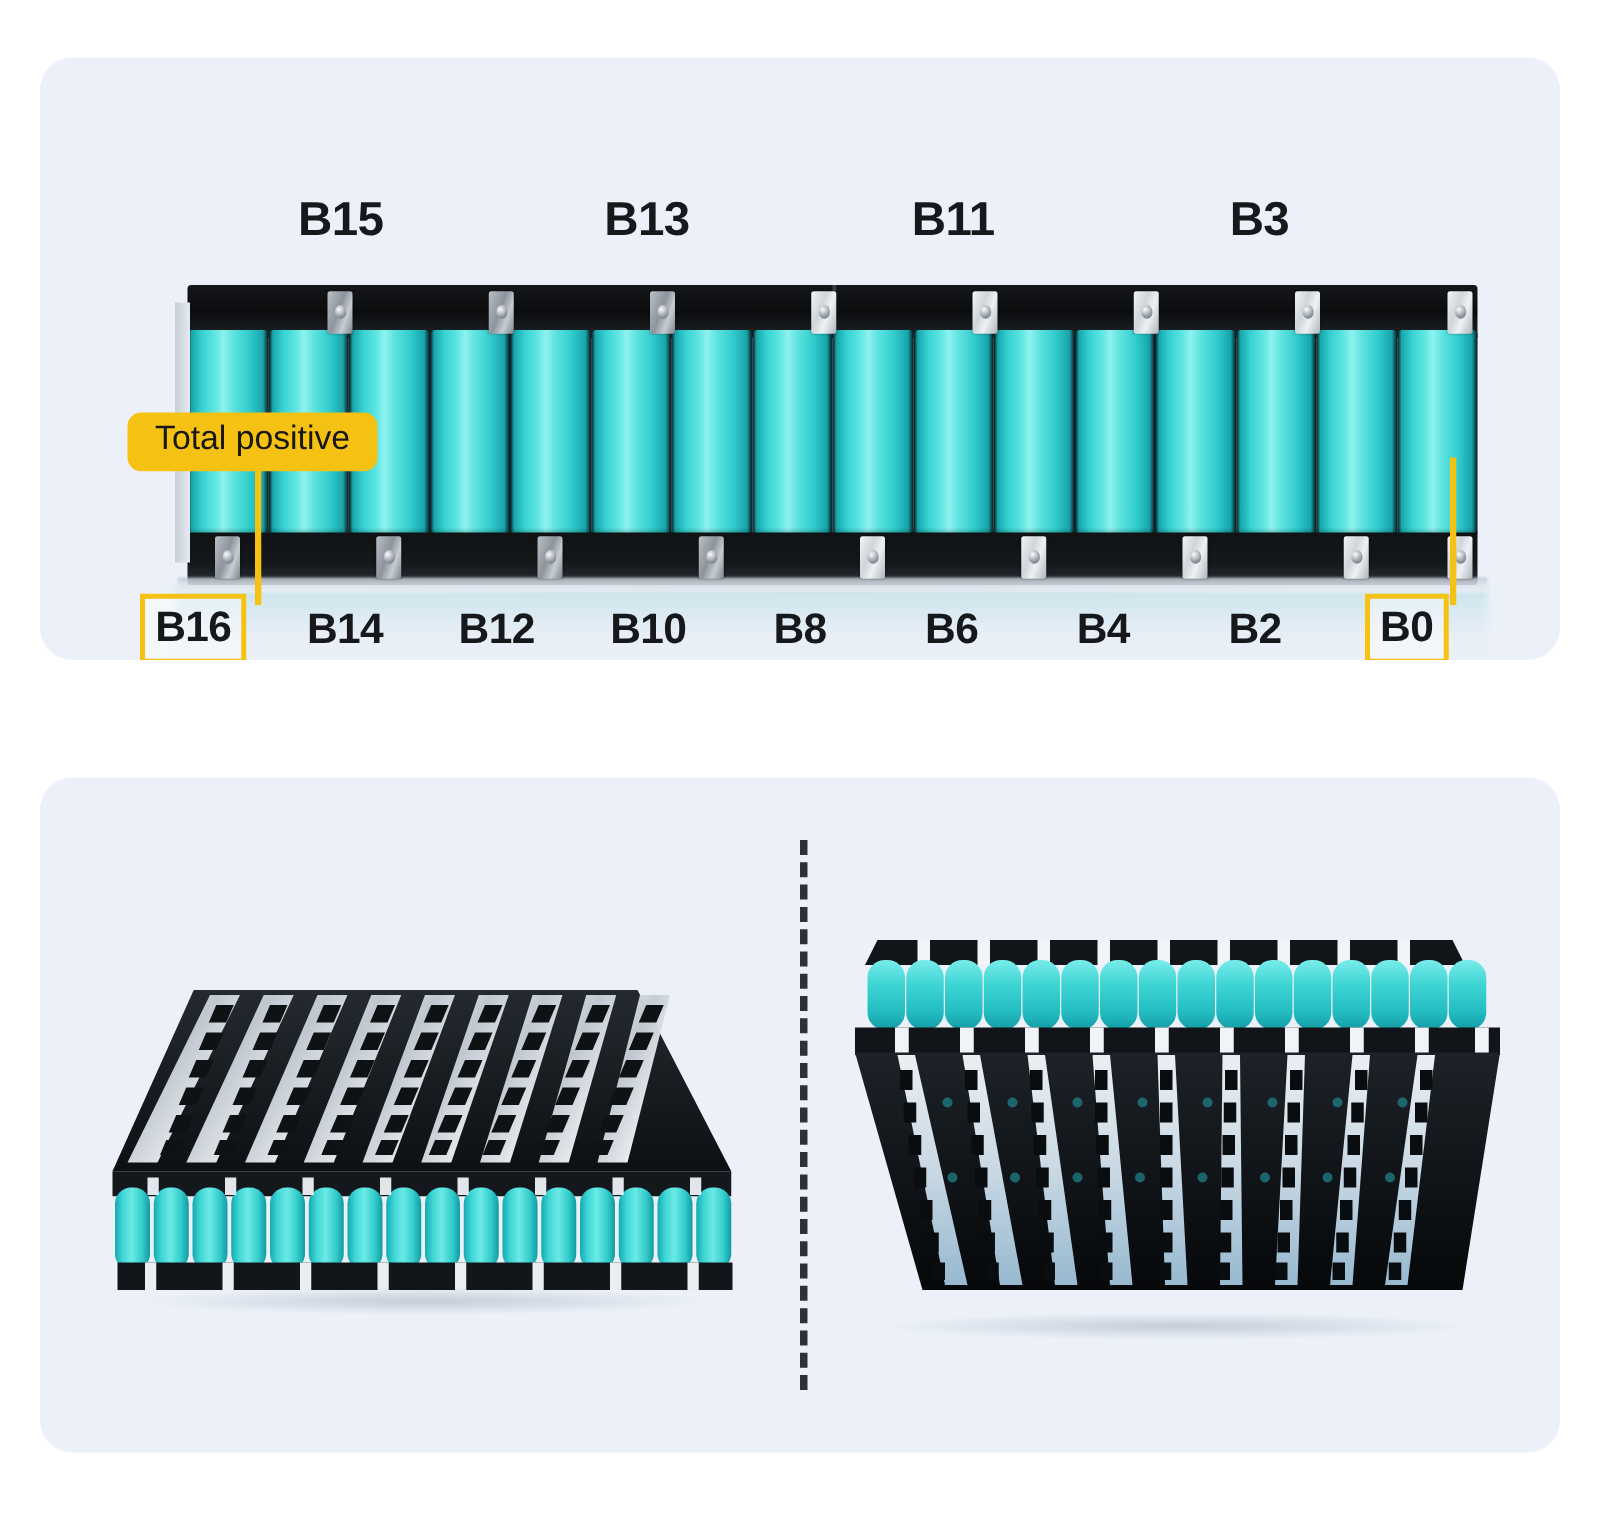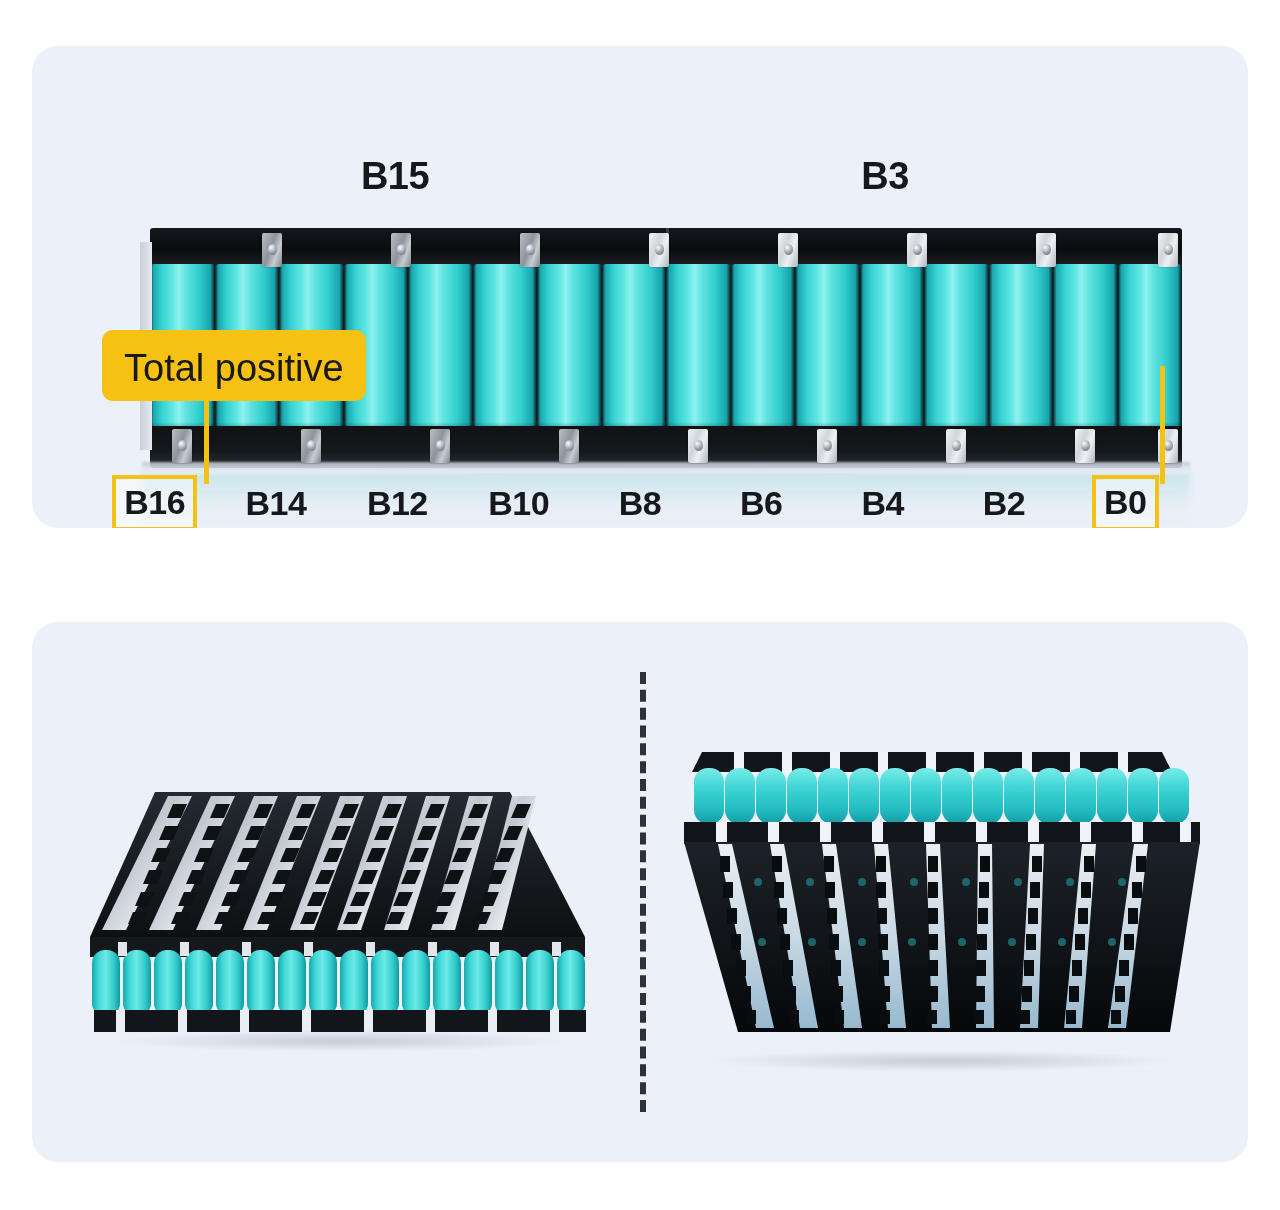--- a/index.html
+++ b/index.html
@@ -49,22 +49,22 @@
     border: 4px solid #f5c113;
     background: rgba(255,255,255,0.42);
     padding: 1px 8px 3px 8px;
   }
 
   
   .pill {
     position: absolute;
     background: #f5c113;
     border-radius: 11px;
-    font-size: 38px; font-weight: 500; color: #181818;
-    padding: 17px 22px 11px 22px;
+    font-size: 27px; font-weight: 500; color: #181818;
+    padding: 5px 22px 11px 22px;
     white-space: nowrap;
     z-index: 30;
   }
   #pill-positive { left: 70px;  top: 284px; }
   #pill-negative { left: 980px; top: 284px; }
   .leader {
     position: absolute; width: 5px; background: #f5c113; z-index: 29;
   }
   #leader-positive { left: 172px;  top: 320px; height: 118px; }
   #leader-negative { left: 1128px; top: 320px; height: 118px; }
@@ -159,20 +159,22 @@
 </style>
 </head>
 <body>
 
 <div class="stage">
 
   <div class="panel" id="panel-top">
 
     <div class="label-row-top">
       <div class="lbl">B15</div>
+      <div class="lbl">B13</div>
+      <div class="lbl">B11</div>
       <div class="lbl">B3</div>
     </div>
 
     <div class="pack-shadow"></div>
     <div class="pack-reflection"></div>
     <div class="left-wall"></div>
 
     <div class="pack">
       <div class="rail rail-top">
         <div class="rail-seam"></div>

